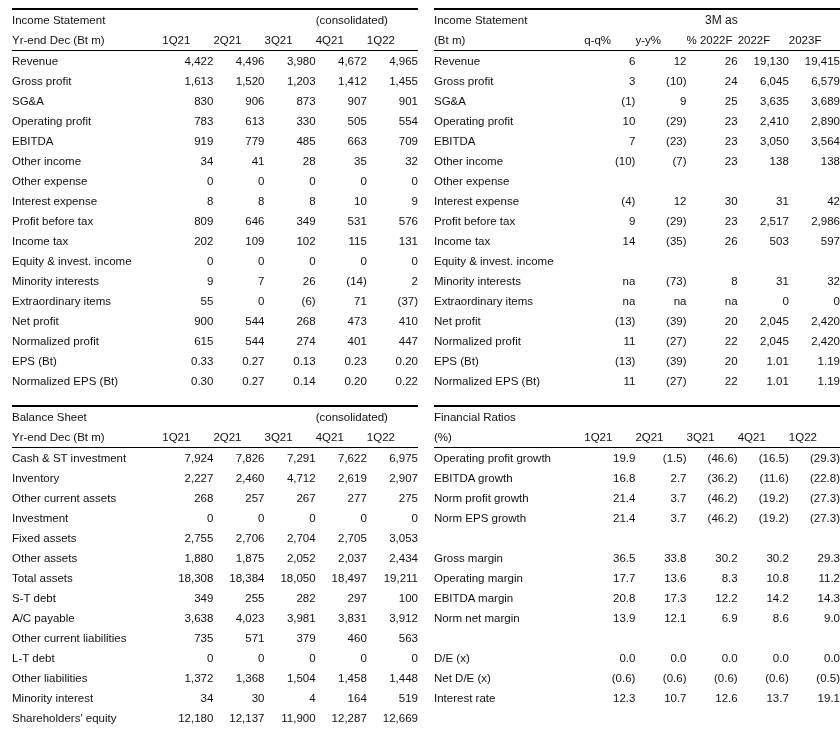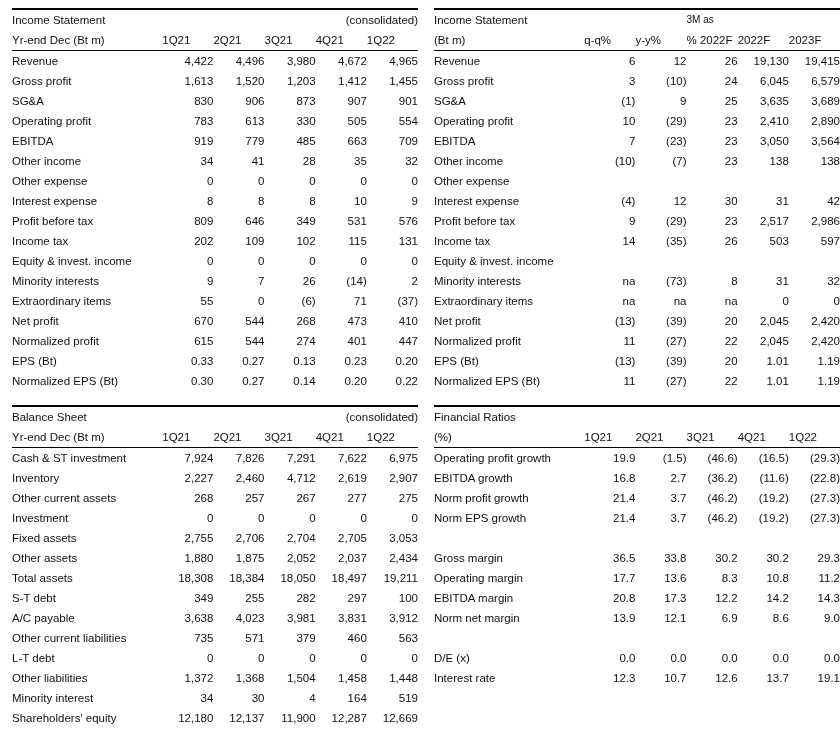--- a/index.html
+++ b/index.html
@@ -40,23 +40,23 @@
   }
   td.lbl{text-align:left;padding-left:1px;}
   td.num{text-align:right;padding-right:2px;}
 
   
   tr.rule-top > td{border-top:2px solid #000;}
   
   tr.hdr-under > td{border-bottom:1.3px solid #000;}
 
   .title{font-weight:bold;}
-  .consol{text-align:right;padding-right:2px;}
+  .consol{text-align:left;padding-right:2px;}
   .hdrcell{padding-right:2px;font-weight:normal;}
-  .hdr3m{text-align:left;font-weight:bold;font-size:10px;}
+  .hdr3m{text-align:right;font-weight:bold;font-size:12px;}
 
   .b{font-weight:bold;}
   .indent{padding-left:11px;}
   .spacer td{height:18px;line-height:18px;}
 
   .blockgap{height:14px;}
 </style>
 </head>
 <body>
 
@@ -191,21 +191,21 @@
             <tr>
               <td class="lbl">Extraordinary items</td>
               <td class="num">55</td>
               <td class="num">0</td>
               <td class="num">(6)</td>
               <td class="num">71</td>
               <td class="num">(37)</td>
             </tr>
             <tr>
               <td class="lbl b indent">Net profit</td>
-              <td class="num b">670</td>
+              <td class="num b">900</td>
               <td class="num b">544</td>
               <td class="num b">268</td>
               <td class="num b">473</td>
               <td class="num b">410</td>
             </tr>
             <tr>
               <td class="lbl b indent">Normalized profit</td>
               <td class="num b">615</td>
               <td class="num b">544</td>
               <td class="num b">274</td>
@@ -653,20 +653,28 @@
             </tr>
             <tr>
               <td class="lbl">D/E (x)</td>
               <td class="num">0.0</td>
               <td class="num">0.0</td>
               <td class="num">0.0</td>
               <td class="num">0.0</td>
               <td class="num">0.0</td>
             </tr>
             <tr>
+              <td class="lbl">Net D/E (x)</td>
+              <td class="num">(0.6)</td>
+              <td class="num">(0.6)</td>
+              <td class="num">(0.6)</td>
+              <td class="num">(0.6)</td>
+              <td class="num">(0.5)</td>
+            </tr>
+            <tr>
               <td class="lbl">Interest rate</td>
               <td class="num">12.3</td>
               <td class="num">10.7</td>
               <td class="num">12.6</td>
               <td class="num">13.7</td>
               <td class="num">19.1</td>
             </tr>
           </tbody>
       </table>
     </div>

